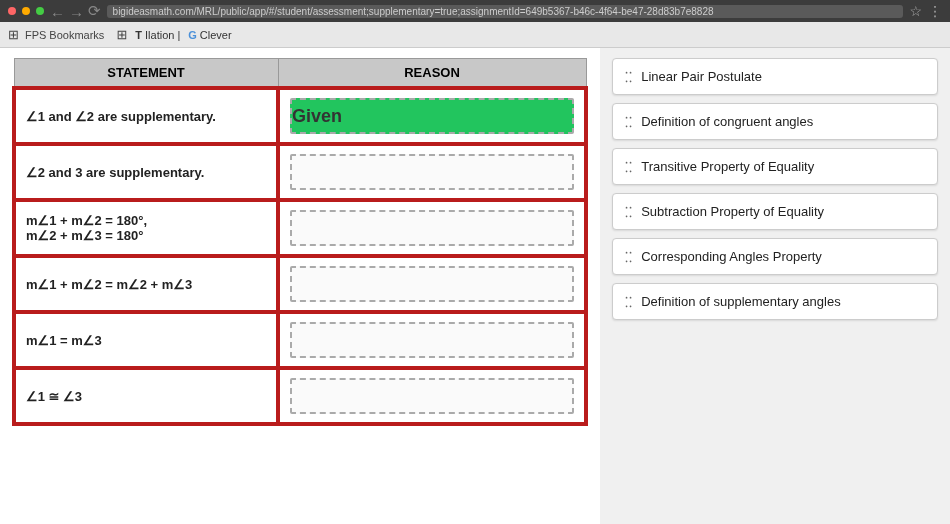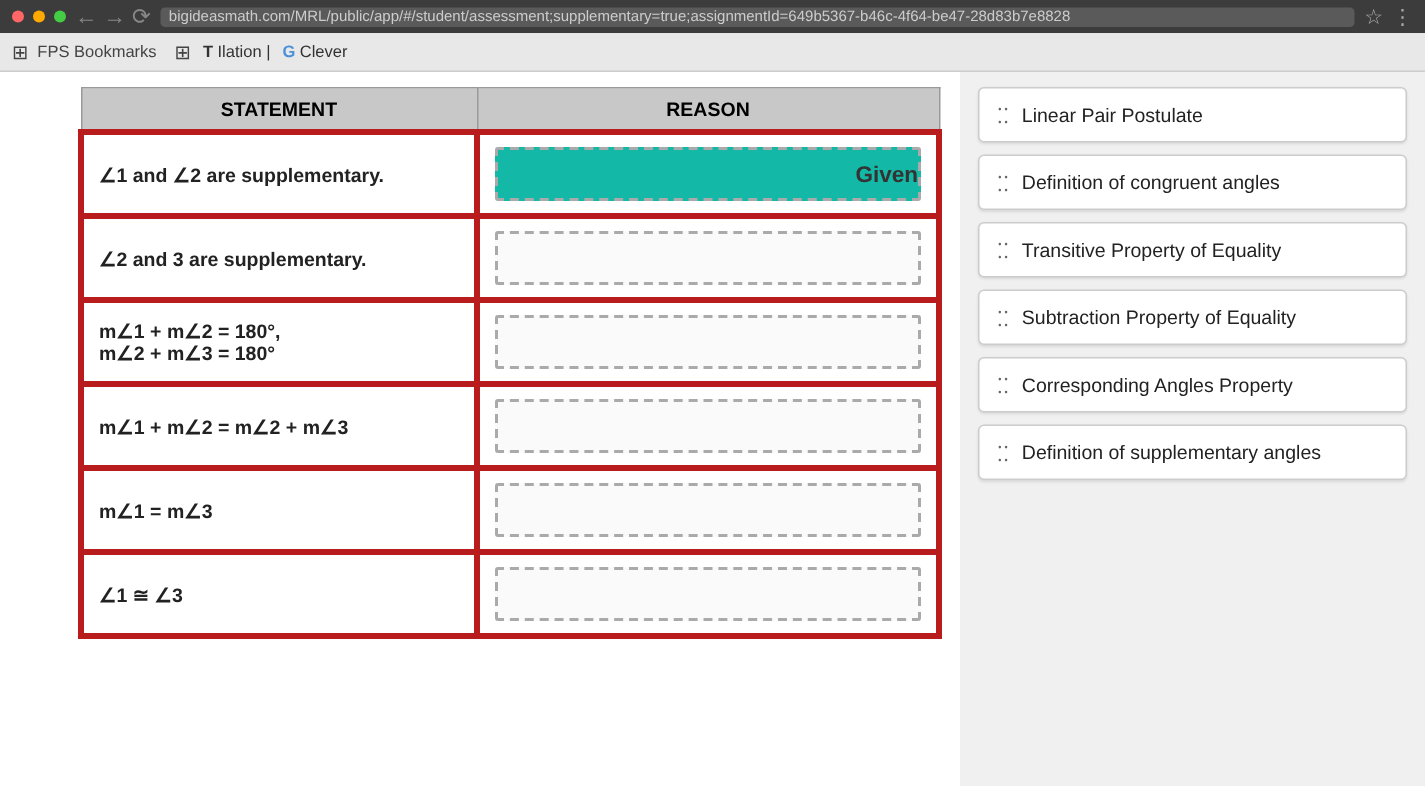--- a/index.html
+++ b/index.html
@@ -62,21 +62,20 @@
       font-size: 11px;
       color: #333;
     }
 
     
     .main-content {
       display: flex;
       flex-direction: row;
       height: calc(524px - 22px - 26px);
       background: #fff;
-      padding-left: 40px;
     }
 
     
     .proof-table-container {
       flex: 0 0 600px;
       padding: 10px 12px;
       background: #fff;
       overflow-y: auto;
     }
 
@@ -119,28 +118,28 @@
       border: 2px dashed #aaa;
       background: #fafafa;
       min-height: 36px;
       width: 100%;
       border-radius: 2px;
     }
 
     
     .given-box {
       border: 2px dashed #aaa;
-      background: #14b8a6;
+      background: #22c55e;
       min-height: 36px;
       width: 100%;
       border-radius: 2px;
       display: flex;
       align-items: center;
-      justify-content: flex-end;
-      font-size: 15px;
+      justify-content: flex-start;
+      font-size: 18px;
       color: #333;
     }
 
     
     .options-panel {
       flex: 1;
       padding: 10px 12px;
       display: flex;
       flex-direction: column;
       gap: 8px;

